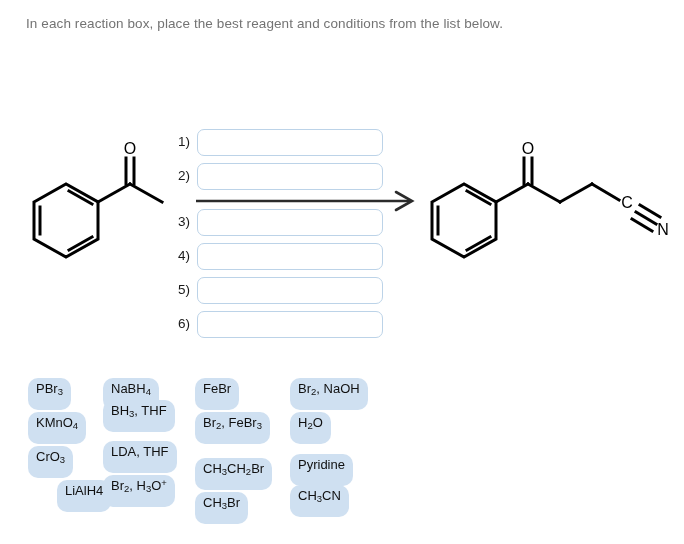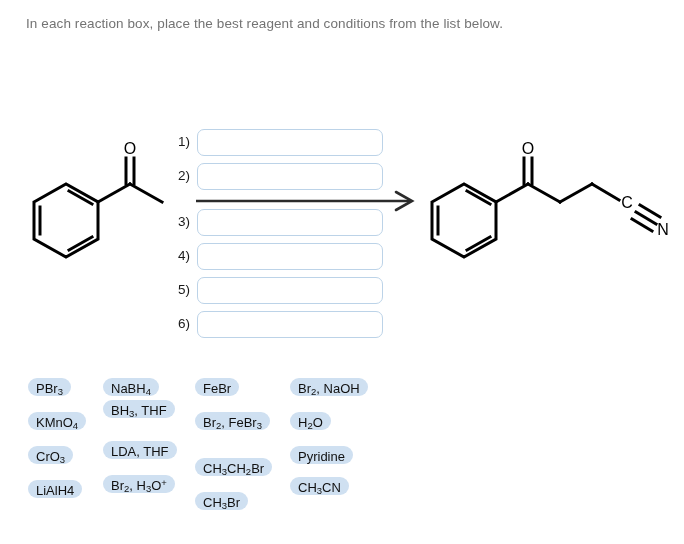--- a/index.html
+++ b/index.html
@@ -98,21 +98,21 @@
     width: 360px;
   }
   .chip-col {
     position: absolute;
     top: 0;
   }
   .chip {
     display: inline-block;
     background: #cfe0f1;
     border-radius: 10px;
-    padding: 3px 8px 0 8px;
+    padding: 3px 8px 14px 8px;
     font-size: 13px;
     line-height: 15px;
     color: #101010;
     white-space: nowrap;
     margin-bottom: 0;
   }
   .chip sub {
     font-size: 9.5px;
     vertical-align: -0.22em;
     line-height: 0;
@@ -211,37 +211,37 @@
     <input class="answer-box" type="text" placeholder="" style="">
   </div>
 </div>
 
 <div class="reagents">
 
   <div class="chip-col" style="left:0px;">
     <div style="height:34px;"><span class="chip">PBr<sub>3</sub></span></div>
     <div style="height:34px;"><span class="chip">KMnO<sub>4</sub></span></div>
     <div style="height:34px;"><span class="chip">CrO<sub>3</sub></span></div>
-    <div style="height:34px;"><span class="chip">LiAlH4</span></div>
+    <div style="height:34px;margin-left:29px;"><span class="chip">LiAlH4</span></div>
   </div>
 
   <div class="chip-col" style="left:75px;">
     <div style="height:22px;"><span class="chip">NaBH<sub>4</sub></span></div>
     <div style="height:41px;"><span class="chip">BH<sub>3</sub>, THF</span></div>
     <div style="height:34px;"><span class="chip">LDA, THF</span></div>
     <div style="height:34px;"><span class="chip">Br<sub>2</sub>, H<sub>3</sub>O<sup>+</sup></span></div>
   </div>
 
   <div class="chip-col" style="left:167px;">
     <div style="height:34px;"><span class="chip">FeBr</span></div>
     <div style="height:46px;"><span class="chip">Br<sub>2</sub>, FeBr<sub>3</sub></span></div>
     <div style="height:34px;"><span class="chip">CH<sub>3</sub>CH<sub>2</sub>Br</span></div>
     <div style="height:34px;"><span class="chip">CH<sub>3</sub>Br</span></div>
   </div>
 
   <div class="chip-col" style="left:262px;">
     <div style="height:34px;"><span class="chip">Br<sub>2</sub>, NaOH</span></div>
     <div style="height:34px;"><span class="chip">H<sub>2</sub>O</span></div>
-    <div style="height:31px;"><span class="chip">Pyridine</span></div>
+    <div style="height:31px;margin-top:8px;"><span class="chip">Pyridine</span></div>
     <div style="height:34px;"><span class="chip">CH<sub>3</sub>CN</span></div>
   </div>
 
 </div>
 
 </body></html>

